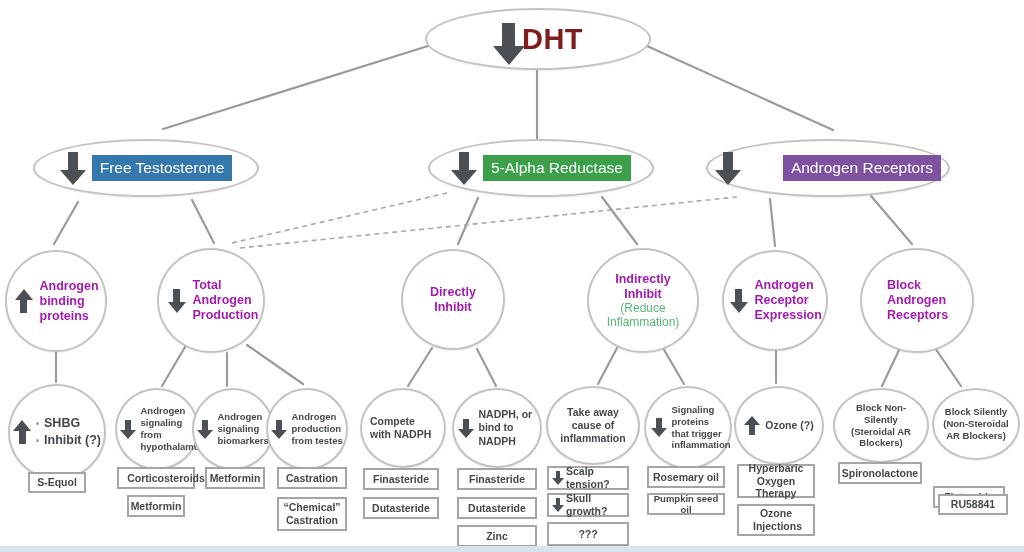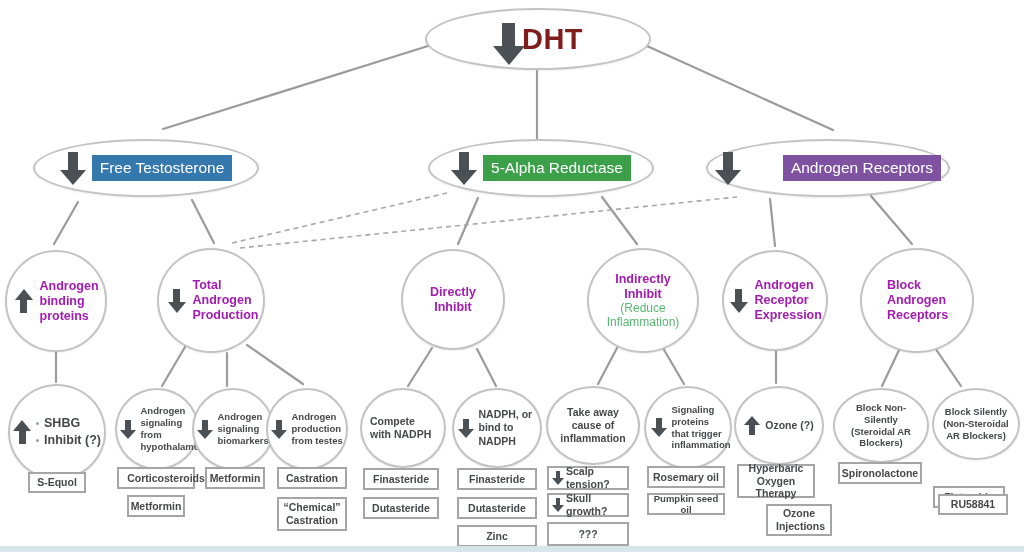--- a/index.html
+++ b/index.html
@@ -291,21 +291,21 @@
 
   <div class="tbox" style="left:647px;top:466px;width:78px;height:22px;">
       <span>Rosemary oil</span>
     </div>
   <div class="tbox" style="left:647px;top:493px;width:78px;height:22px;font-size:9.5px;">
       <span>Pumpkin seed oil</span>
     </div>
   <div class="tbox" style="left:737px;top:464px;width:78px;height:34px;">
       <span style="width:70px;">Hyperbaric Oxygen Therapy</span>
     </div>
-  <div class="tbox" style="left:737px;top:504px;width:66px;height:32px;margin-left:29px;">
+  <div class="tbox" style="left:737px;top:504px;width:78px;height:32px;">
       <span style="width:46px;">Ozone Injections</span>
     </div>
   <div class="tbox" style="left:838px;top:462px;width:84px;height:22px;">
       <span>Spironolactone</span>
     </div>
   <div class="tbox" style="left:933px;top:486px;width:72px;height:22px;">
       <span>Flutamide</span>
     </div>
   <div class="tbox" style="left:938px;top:494px;width:70px;height:21px;">
       <span>RU58841</span>

